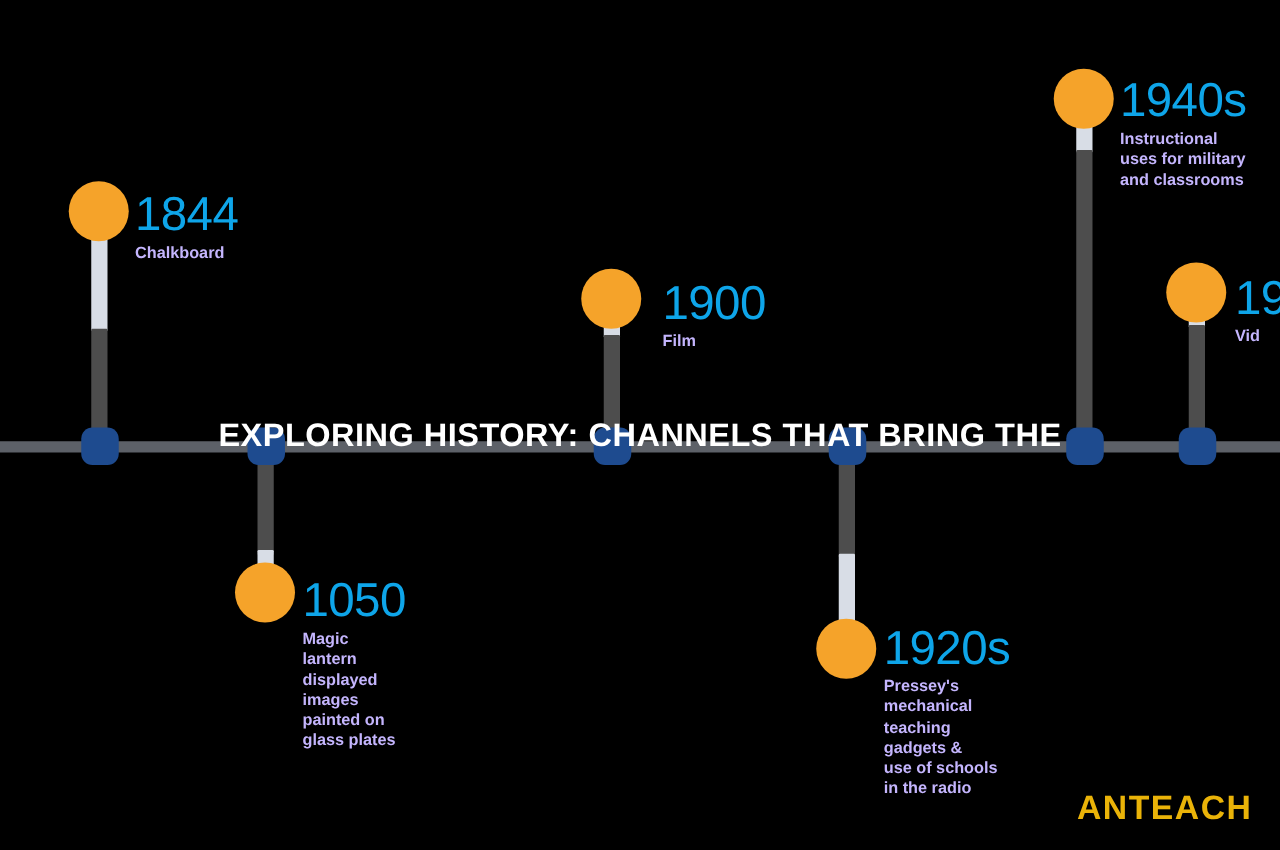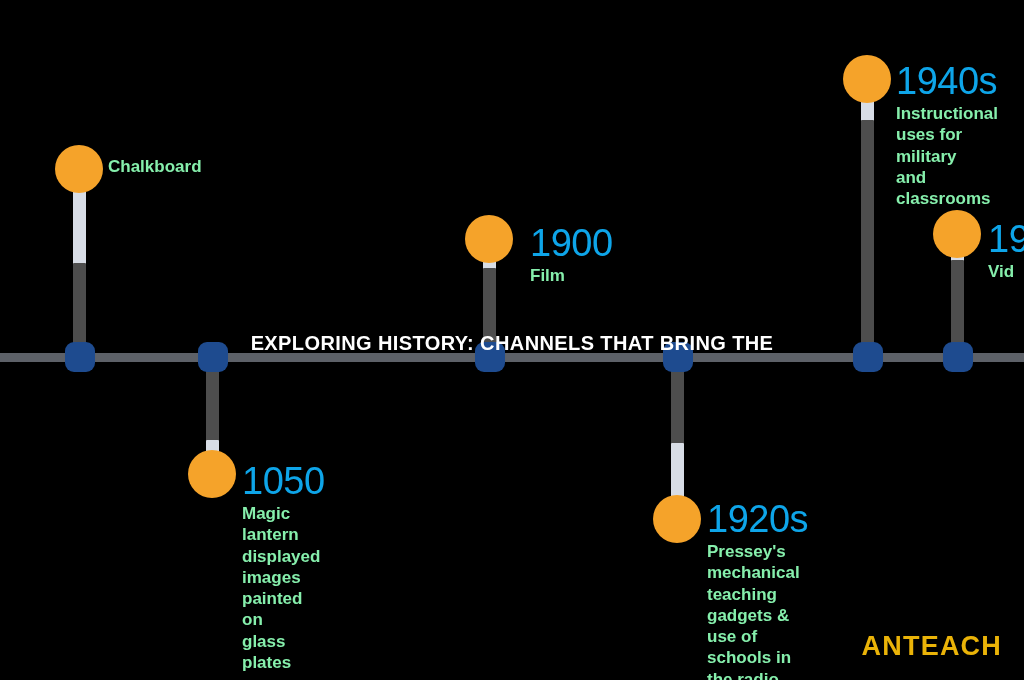--- a/index.html
+++ b/index.html
@@ -67,37 +67,37 @@
     white-space: nowrap;
   }
   .m-year {
     font-size: 38px;
     font-weight: normal;
     letter-spacing: -0.5px;
     line-height: 1;
     color: #0ea5e9;
   }
   .m-desc {
-    font-size: 17px;
+    font-size: 13px;
     font-weight: bold;
     line-height: 1.25;
-    color: #86efac;
+    color: #c4b5fd;
     margin-top: 3px;
     white-space: pre-line;
     filter: blur(0.35px);
   }
 
   
   .headline {
     position: absolute;
     left: 0;
     width: 1024px;
     top: 328px;
     text-align: center;
-    font-size: 20px;
+    font-size: 26px;
     font-weight: bold;
     letter-spacing: 0.4px;
     line-height: 1.55;
     z-index: 20;
   }
   .headline .l1 { color: #ffffff; }
   .headline .l2 { color: #f0b323; }
 
   
   .watermark {
@@ -117,20 +117,21 @@
 <div id="stage">
 
   <div class="axis-line"></div>
 
   <div class="marker">
     <div class="stem stem-light" style="left:73px; top:169px; height:96px;"></div>
     <div class="stem stem-dark" style="left:73px; top:263px; height:98px;"></div>
     <div class="bulb" style="left:55px; top:145px;"></div>
     <div class="node" style="left:65px; top:342px;"></div>
     <div class="m-label" style="left:108px; top:153px;">
+      <div class="m-year">1844</div>
       <div class="m-desc">Chalkboard</div>
     </div>
   </div>
 
   <div class="marker">
     <div class="stem stem-dark" style="left:206px; top:356px; height:88px;"></div>
     <div class="stem stem-light" style="left:206px; top:440px; height:34px;"></div>
     <div class="bulb" style="left:188px; top:450px;"></div>
     <div class="node" style="left:198px; top:342px;"></div>
     <div class="m-label" style="left:242px; top:462px;">

